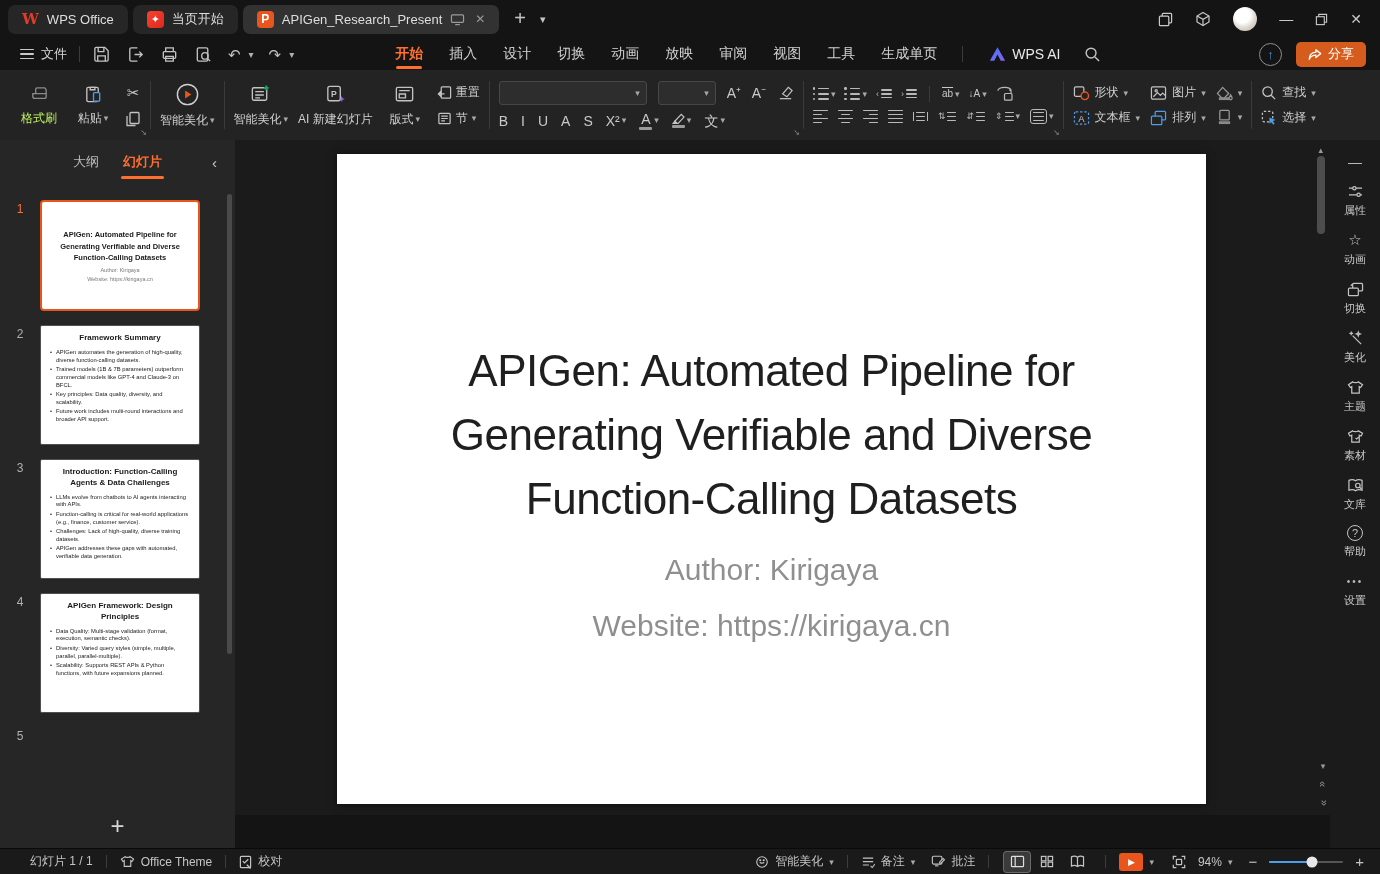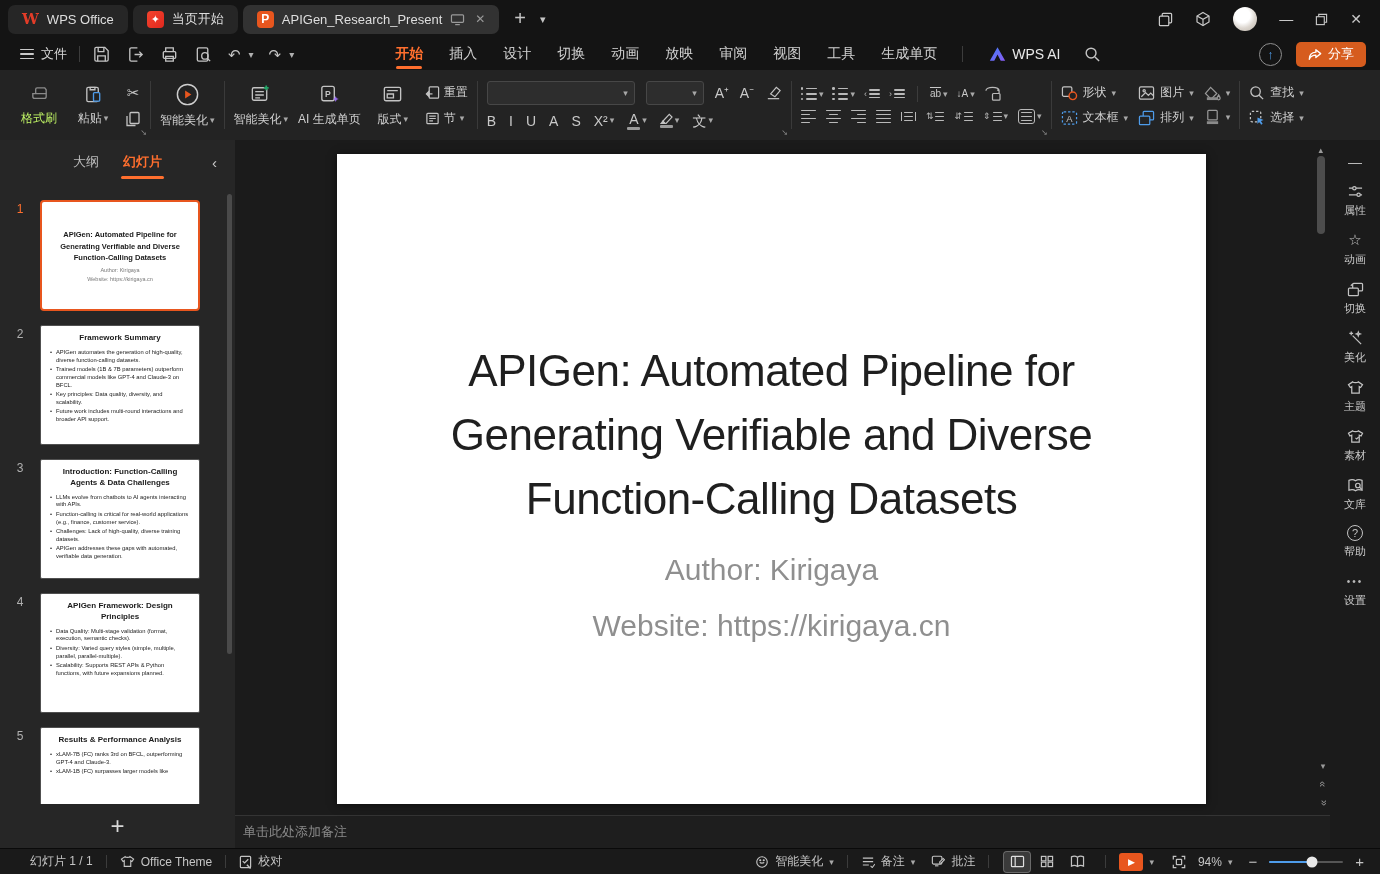--- a/index.html
+++ b/index.html
@@ -356,21 +356,21 @@
           <span>智能美化</span>
             <span class="dd">▾</span>
         </span>
       </div>
       <div class="bigbtn">
         <svg width="23" height="23" viewBox="0 0 24 24" fill="none">
           <rect x="4" y="3.5" width="13" height="15" rx="2" stroke="#c3c3c3" stroke-width="1.4"></rect>
           <text x="7.2" y="14.5" font-size="9" fill="#c3c3c3" font-family="Liberation Sans,sans-serif" font-weight="bold">P</text>
           <path d="M18.5 13.5l.9 2.3 2.3.9-2.3.9-.9 2.3-.9-2.3-2.3-.9 2.3-.9z" fill="#9a6cf5"></path>
         </svg>
-        <span class="lbl">AI 生成单页</span>
+        <span class="lbl">AI 新建幻灯片</span>
       </div>
       <div class="bigbtn">
         <svg width="23" height="23" viewBox="0 0 24 24" fill="none" stroke="#c3c3c3" stroke-width="1.4">
           <rect x="3.5" y="4.5" width="17" height="14" rx="1.5"></rect>
             <path d="M6.5 8h11M6.5 11.5h6.5v4H6.5z"></path>
         </svg>
         <span class="lbl">
           <span>版式</span>
             <span class="dd">▾</span>
         </span>
@@ -716,29 +716,20 @@
                 <li>Data Quality: Multi-stage validation (format, execution, semantic checks).</li>
                 <li>Diversity: Varied query styles (simple, multiple, parallel, parallel-multiple).</li>
                 <li>Scalability: Supports REST APIs &amp; Python functions, with future expansions planned.</li>
               </ul>
             </div>
           </div>
         </div>
 
         <div class="srow">
           <span class="snum">5</span>
-          <div class="thumb">
-            <div class="tc">
-              <div class="tt">Results &amp; Performance Analysis</div>
-              <ul>
-                <li>xLAM-7B (FC) ranks 3rd on BFCL, outperforming GPT-4 and Claude-3.</li>
-                <li>xLAM-1B (FC) surpasses larger models like</li>
-              </ul>
-            </div>
-          </div>
         </div>
 
         <div class="lscroll"></div>
       </div>
       <div class="addrow">
         <span class="addbtn">+</span>
       </div>
     </div>
 
     <div class="rcol">
@@ -748,23 +739,20 @@
           <div class="slide-author">Author: Kirigaya</div>
           <div class="slide-site">Website: https://kirigaya.cn</div>
         </div>
         <span class="cscroll-up">▴</span>
         <div class="cscroll-thumb"></div>
         <div class="cscroll-bot">
           <span class="g">▾</span>
           <span class="rotup">«</span>
           <span class="rotdn">«</span>
         </div>
-      </div>
-      <div class="notesbar">
-        <span>单击此处添加备注</span>
       </div>
     </div>
 
     <div class="rail">
       <span class="rail-collapse">—</span>
       <div class="ritem">
         <span class="ric">
           <svg width="17" height="15" viewBox="0 0 18 16" fill="none" stroke="#c3c3c3" stroke-width="1.3">
             <path d="M2 4.5h4M9.5 4.5H16M2 11.5h8.5M14 11.5h2"></path>
               <circle cx="7.8" cy="4.5" r="1.8"></circle>

